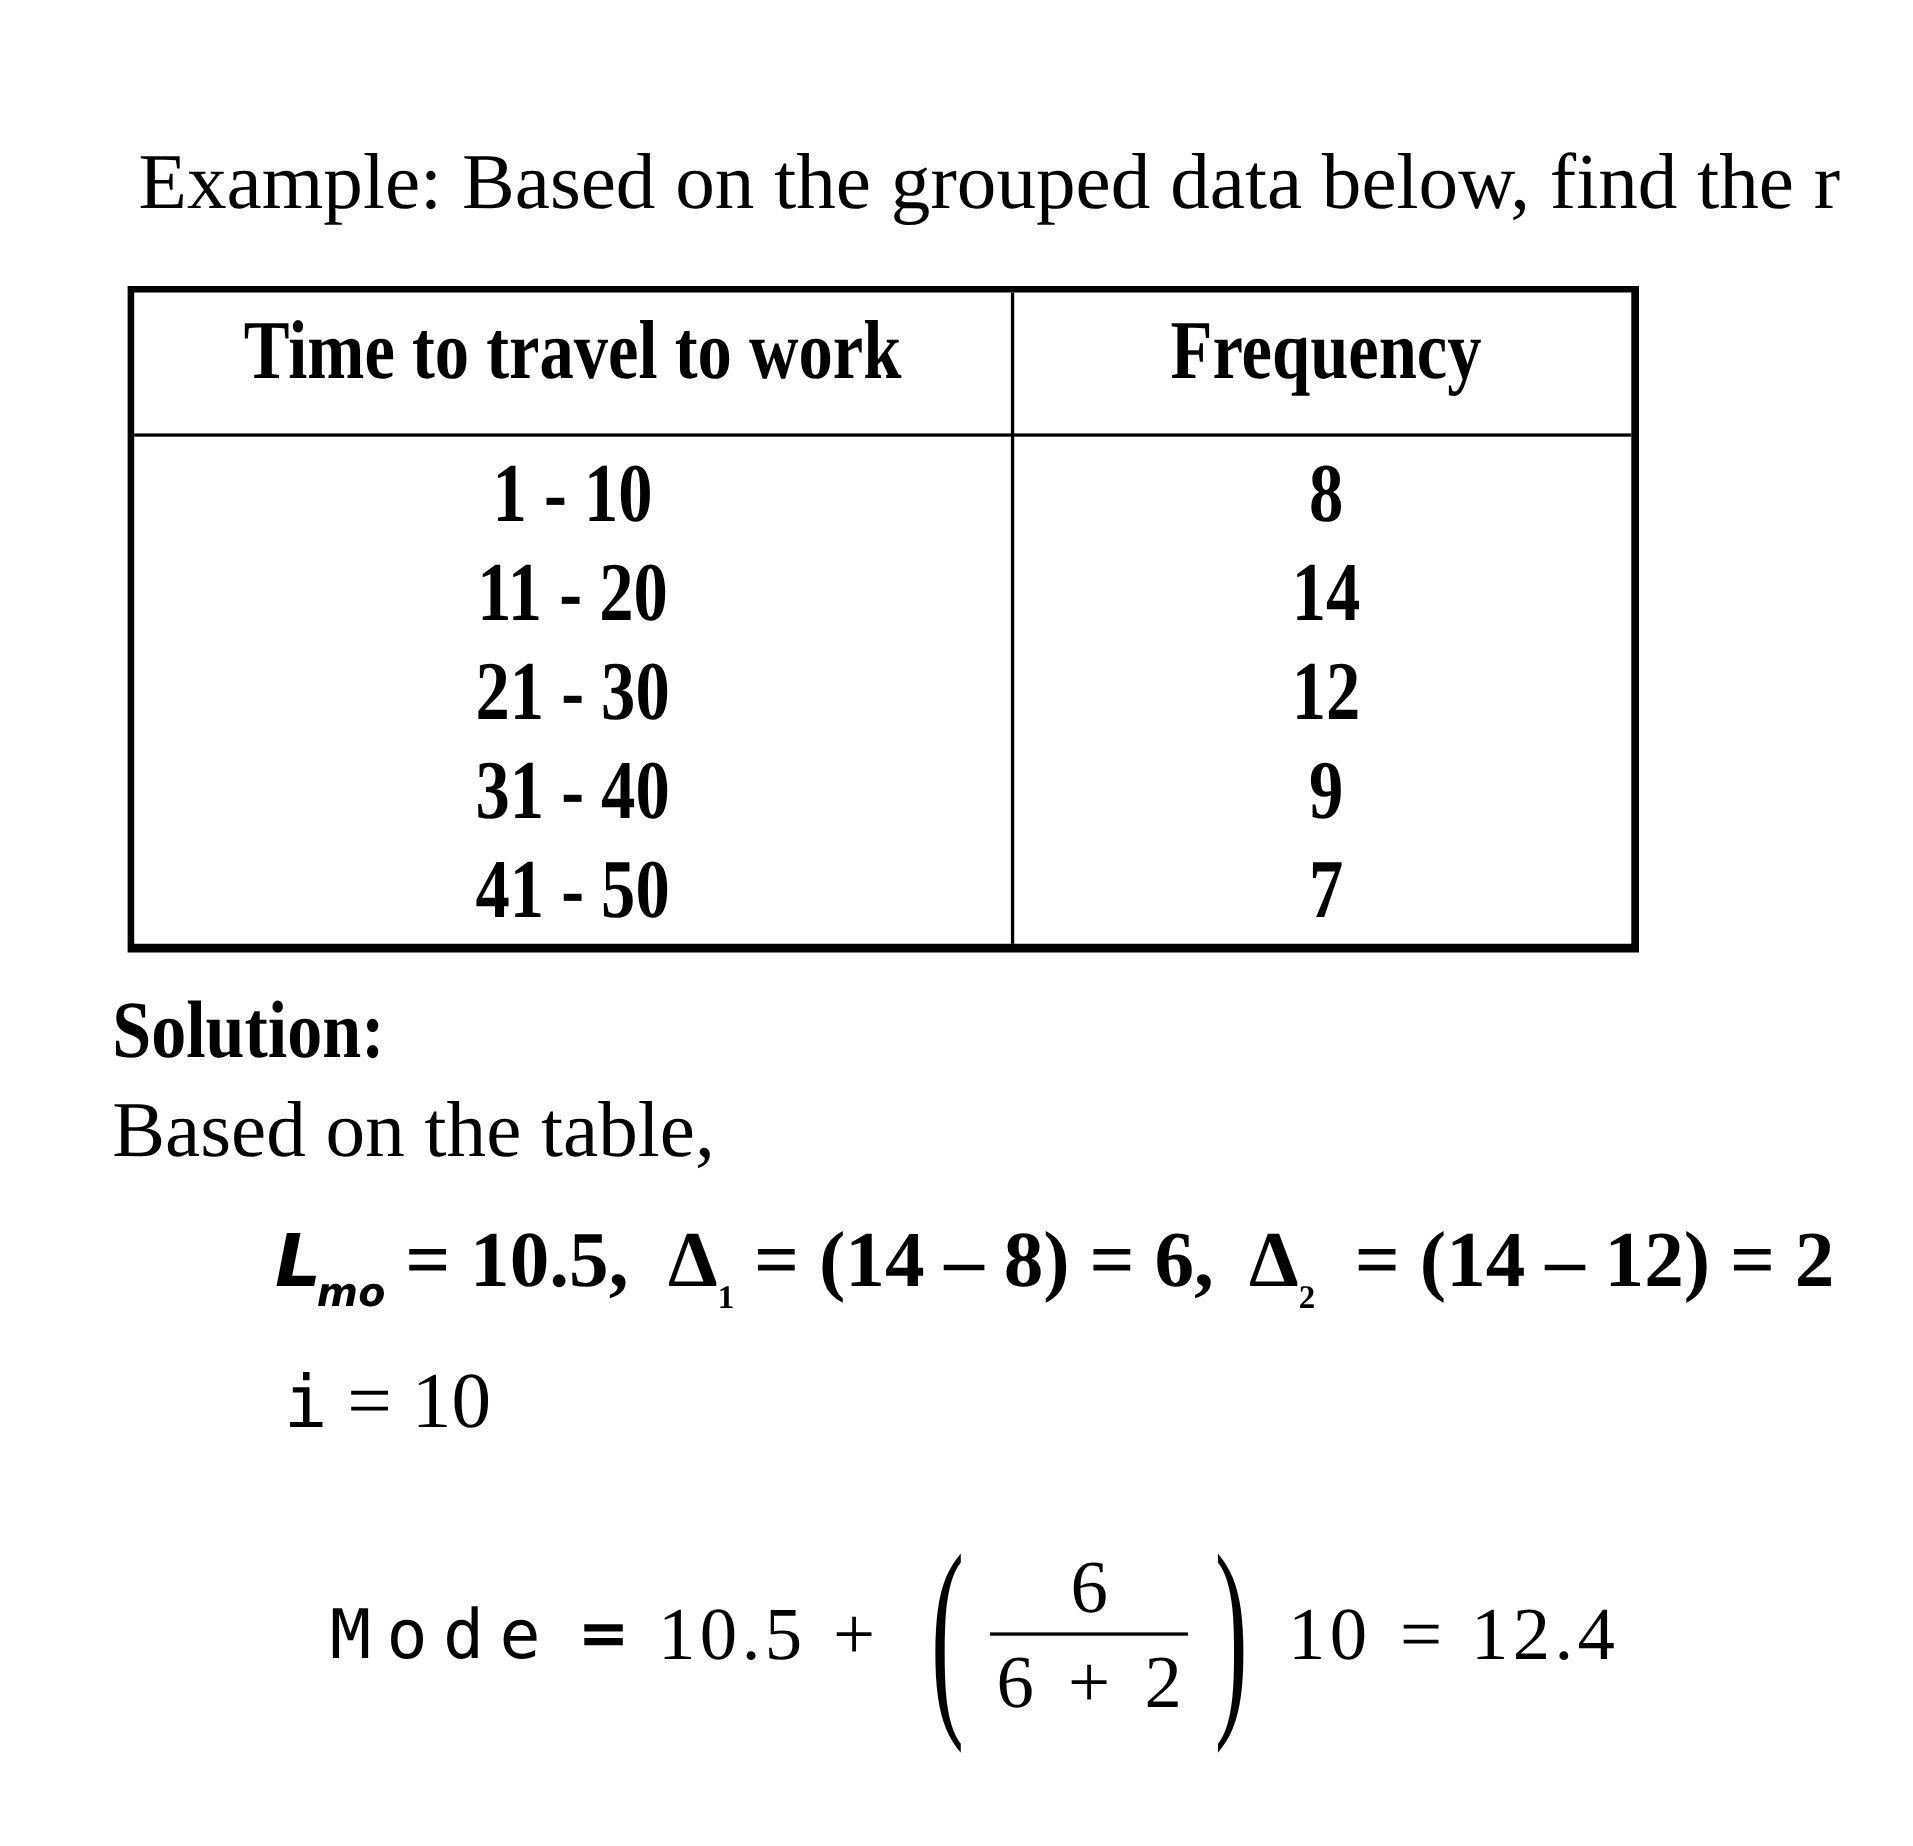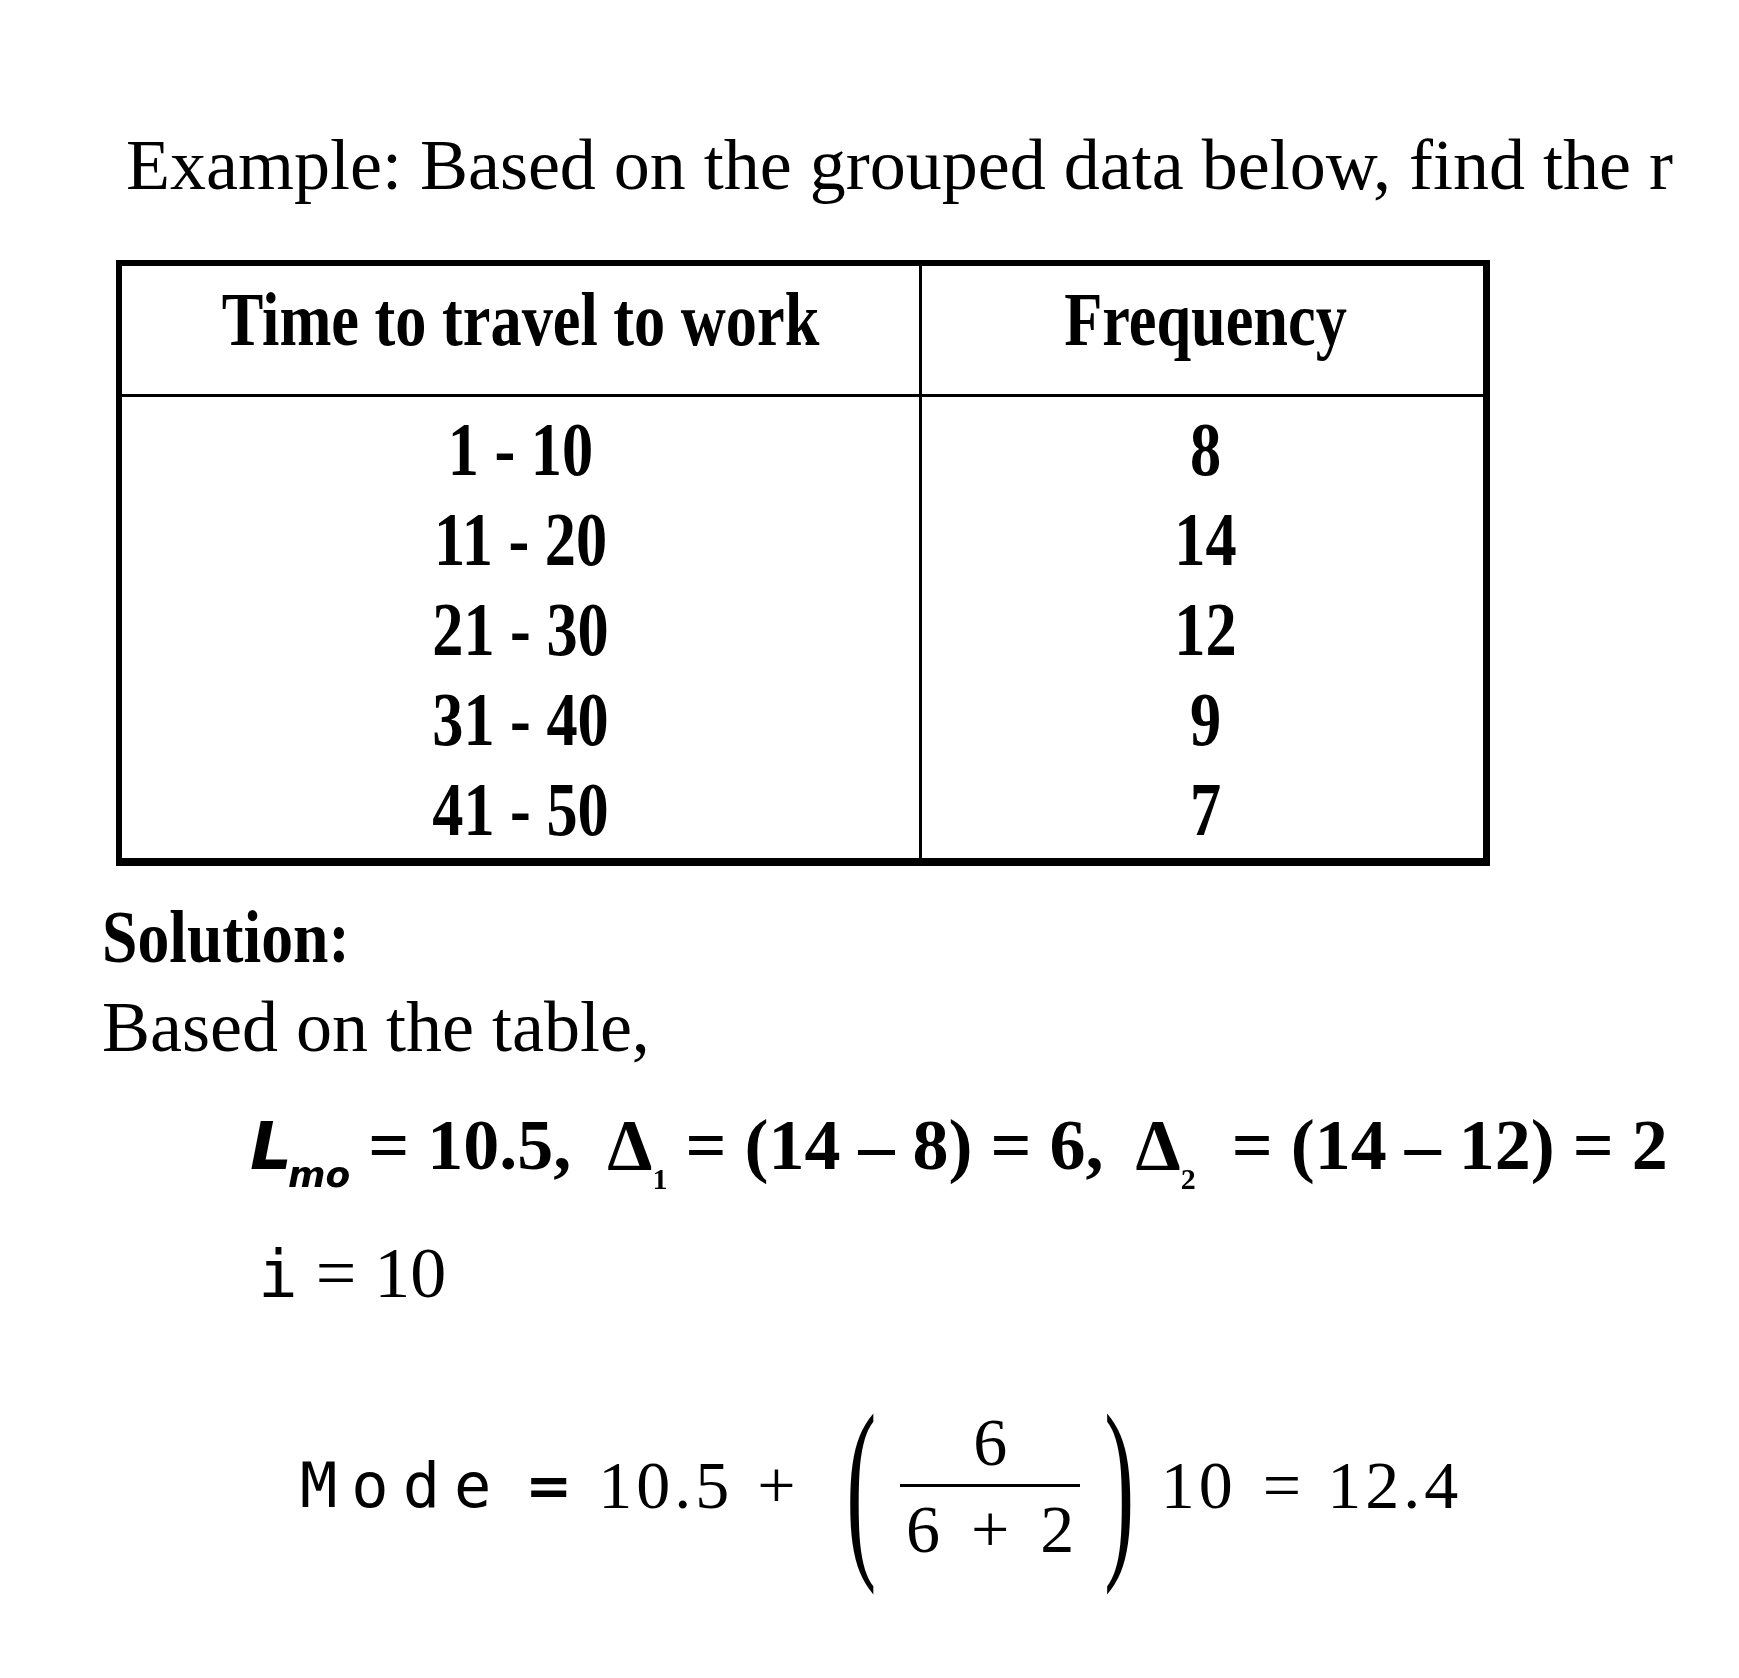--- a/index.html
+++ b/index.html
@@ -169,21 +169,21 @@
     }
     .fraction {
       display: inline-flex;
       flex-direction: column;
       align-items: center;
       margin: 0 6px;
     }
     .frac-num { line-height: 76px; }
     .frac-bar { width: 180px; height: 3px; background: #000; margin: 4px 0; }
     .frac-den { line-height: 76px; word-spacing: 14px; }
-    .mode-after { margin-left: 8px; letter-spacing: 4px; }
+    .mode-after { margin-left: 18px; letter-spacing: 4px; }
     .mode-eq2 { margin: 0 26px; }
   </style>
 </head>
 <body>
 
 <div class="abs example-line">Example:  Based on the grouped data below, find the r</div>
 
 <div class="freq-table">
   <div class="th th-time">Time to travel to work</div>
   <div class="th th-freq">Frequency</div>

